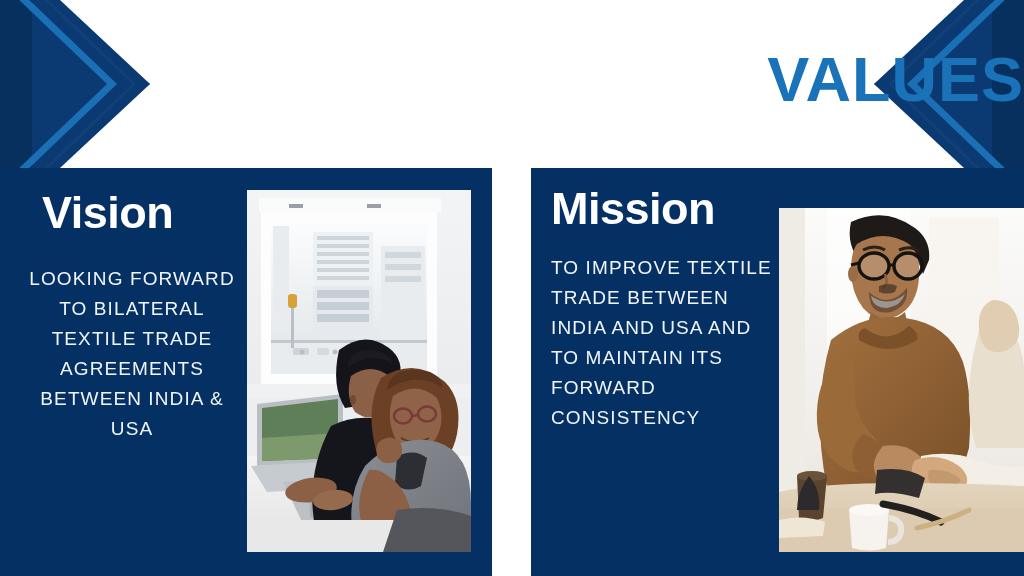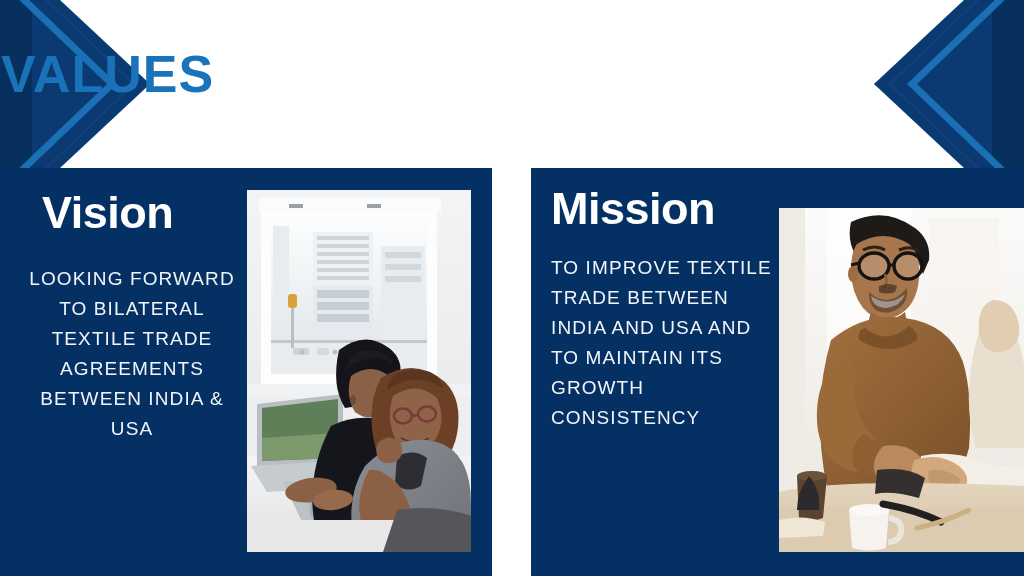--- a/index.html
+++ b/index.html
@@ -23,24 +23,24 @@
     width:150px;
     height:168px;
     pointer-events:none;
   }
   .chev.left  { left:0; }
   .chev.right { right:0; }
 
   
   #title {
     position:absolute;
-    left:1px; right:0;
+    left:13px; right:0;
     top:48px;
-    text-align:left;
-    font-size:52px;
+    text-align:right;
+    font-size:63px;
     font-weight:bold;
     letter-spacing:1px;
     color:#1a72b8;
     line-height:1;
     font-family:"Liberation Sans", sans-serif;
   }
 
   
   .panel {
     position:absolute;
@@ -200,21 +200,21 @@
       <ellipse cx="64" cy="300" rx="26" ry="12" fill="#8b6044" transform="rotate(-8 64 300)"></ellipse>
       <ellipse cx="86" cy="310" rx="20" ry="10" fill="#966a4c" transform="rotate(-6 86 310)"></ellipse>
 
       <rect x="0" y="330" width="224" height="32" fill="#e8e8e8"></rect>
       <path d="M150 320 q40 -6 74 6 l0 36 l-88 0 z" fill="#55555c"></path>
     </svg>
   </div>
 
   <div class="panel" id="panel-mission">
     <div class="panel-heading" id="heading-mission">Mission</div>
-    <div class="panel-body" id="body-mission">TO IMPROVE TEXTILE TRADE BETWEEN INDIA AND USA AND TO MAINTAIN ITS GROWTH CONSISTENCY</div>
+    <div class="panel-body" id="body-mission">TO IMPROVE TEXTILE TRADE BETWEEN INDIA AND USA AND TO MAINTAIN ITS FORWARD CONSISTENCY</div>
   </div>
 
   <div class="photo" id="photo-mission">
     <svg viewBox="0 0 245 344" preserveAspectRatio="none">
       <defs>
         <linearGradient id="mbg" x1="0" y1="0" x2="0" y2="1">
           <stop offset="0%" stop-color="#fbfbfa"></stop>
           <stop offset="70%" stop-color="#efece7"></stop>
           <stop offset="100%" stop-color="#e6e1d8"></stop>
         </linearGradient>

